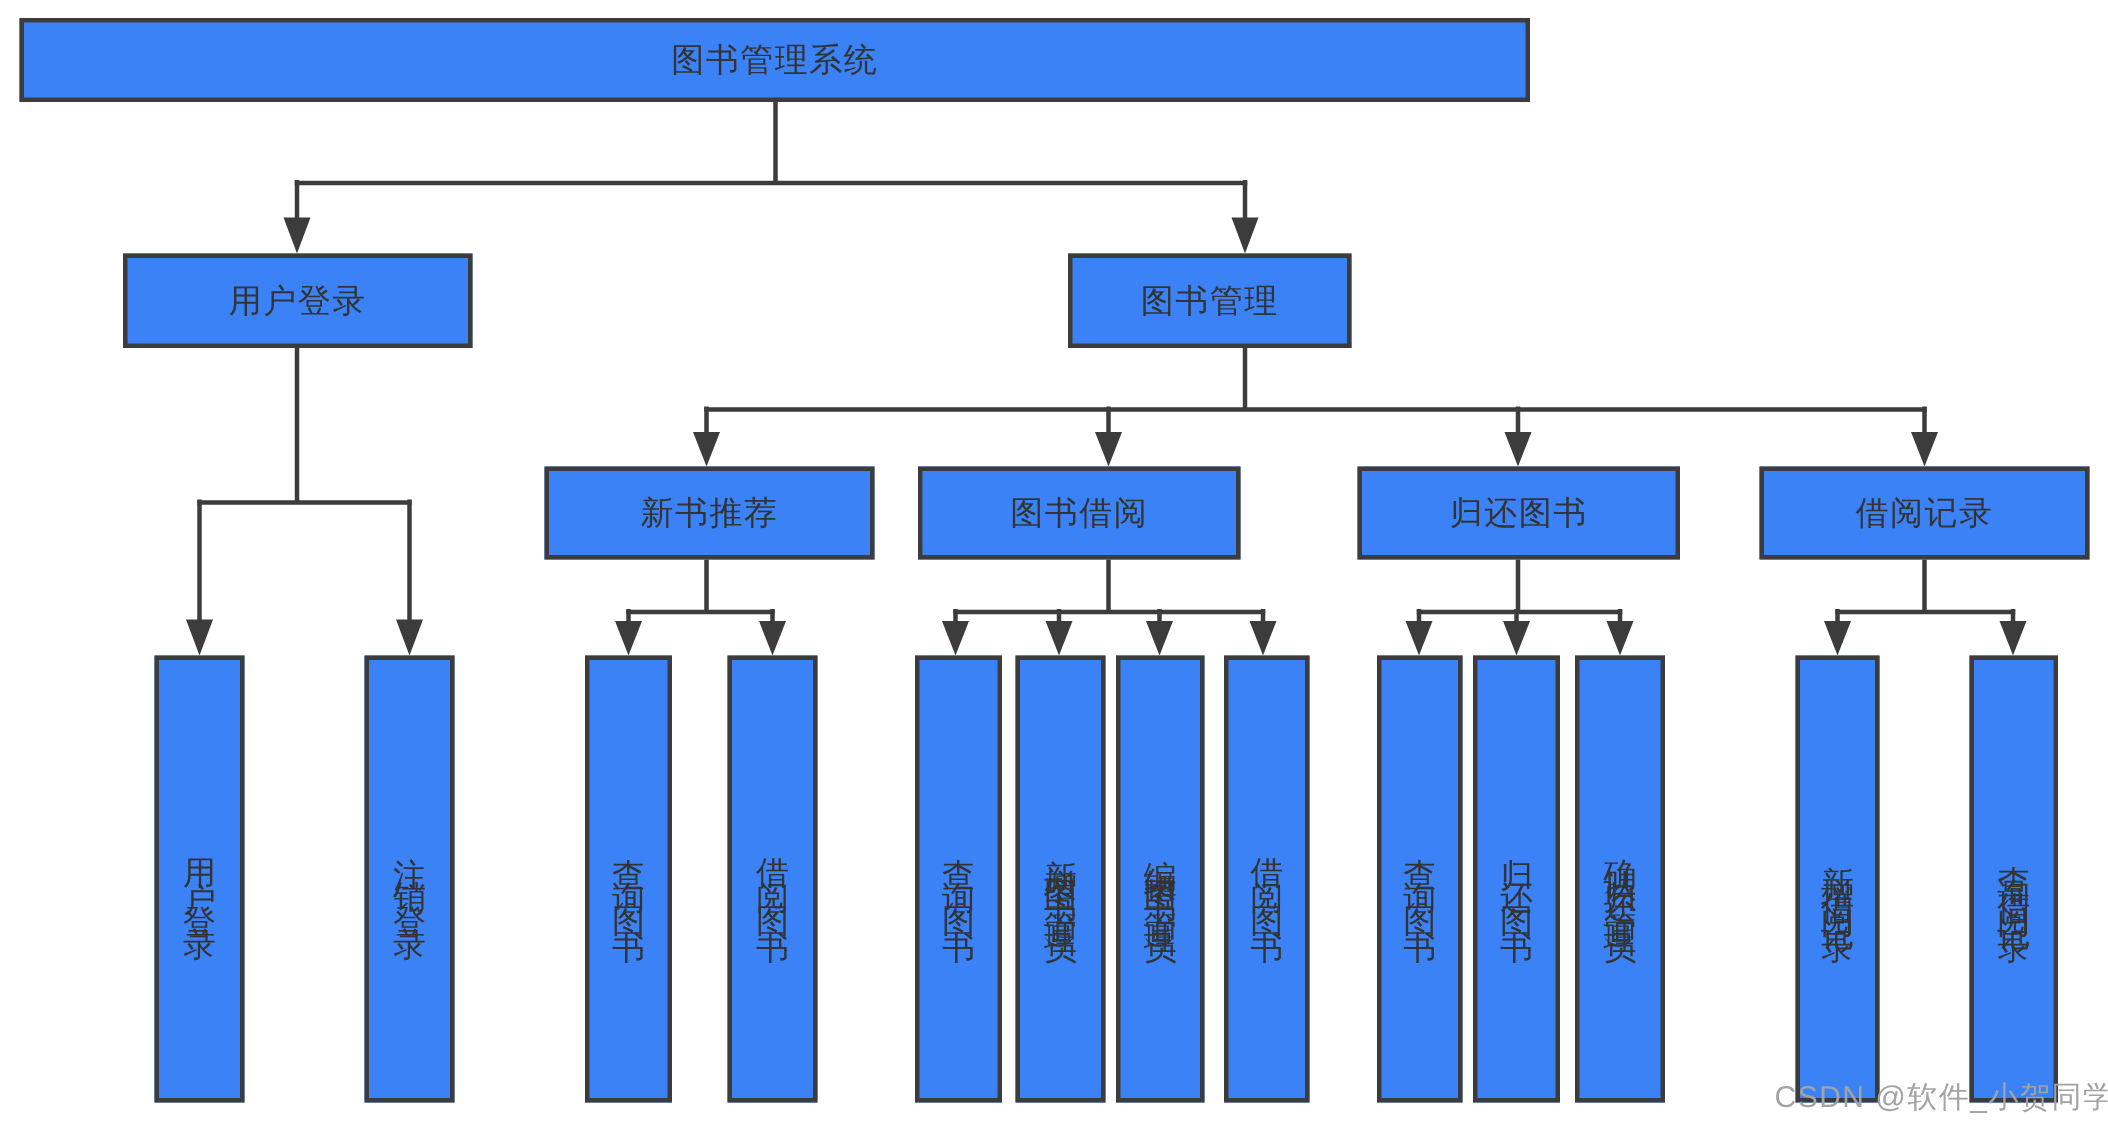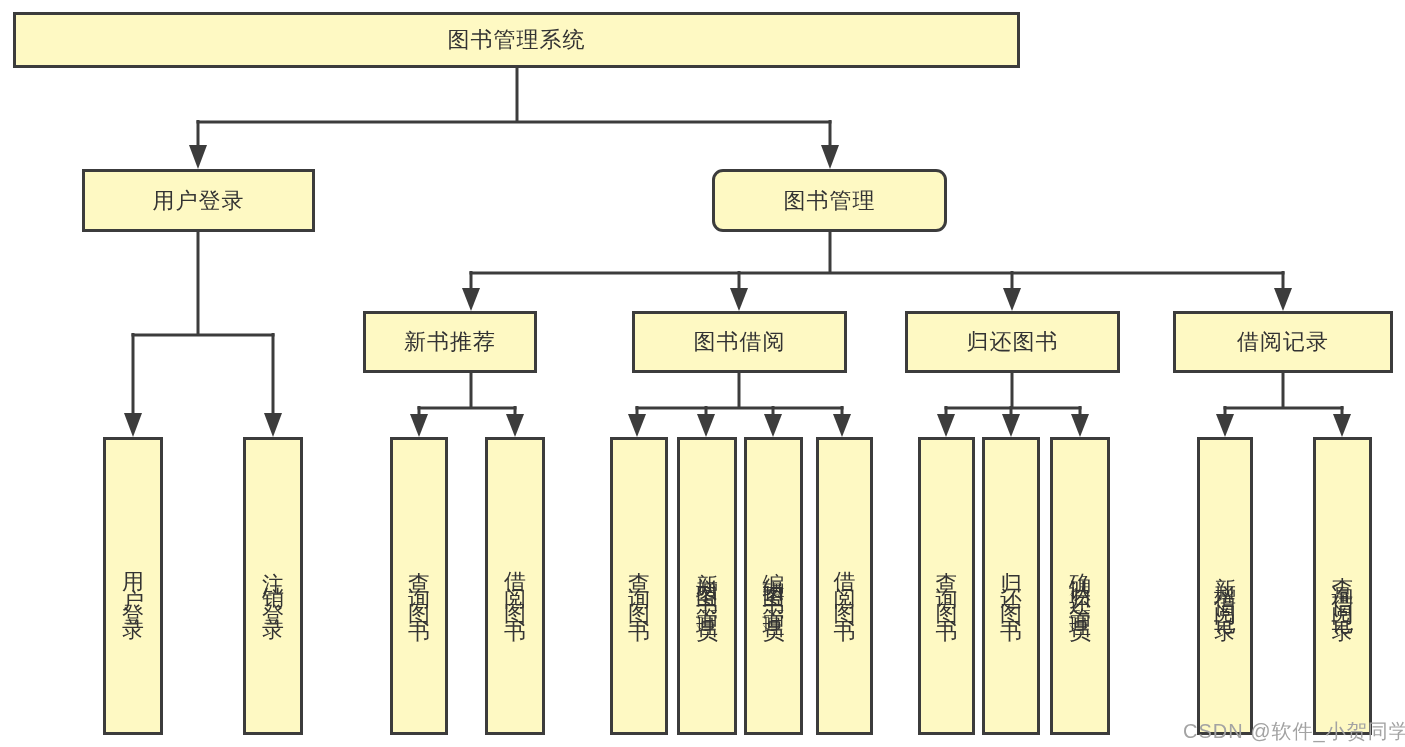--- a/index.html
+++ b/index.html
@@ -8,21 +8,21 @@
     width:1405px;height:747px;
     overflow:hidden;
     font-family:"Liberation Sans","DejaVu Sans",sans-serif;
     color:#333333;
   }
   #connectors{position:absolute;left:0;top:0;z-index:1;}
   .node{
     position:absolute;
     box-sizing:border-box;
     border:3px solid #3c3c3c;
-    background:#fef9c3;
+    background:#3b82f6;
     display:flex;align-items:center;justify-content:center;
     z-index:2;
   }
   .node .lbl{
     font-size:22px;
     color:#333333;
     letter-spacing:1px;
     white-space:nowrap;
   }
   .leaf .lbl{
@@ -109,28 +109,28 @@
   <polygon points="1333,414 1351,414 1342,437" stroke="none"></polygon>
 </svg>
 
 <div class="node" style="left:13px;top:12px;width:1007px;height:56px;">
   <span class="lbl">图书管理系统</span>
 </div>
 
 <div class="node" style="left:82px;top:169px;width:233px;height:63px;">
   <span class="lbl">用户登录</span>
 </div>
-<div class="node" style="left:712px;top:169px;width:235px;height:63px;border-radius:11px;">
+<div class="node" style="left:712px;top:169px;width:189px;height:63px;">
   <span class="lbl">图书管理</span>
 </div>
 
-<div class="node" style="left:363px;top:311px;width:174px;height:62px;">
+<div class="node" style="left:363px;top:311px;width:220px;height:62px;">
   <span class="lbl">新书推荐</span>
 </div>
-<div class="node" style="left:632px;top:311px;width:215px;height:62px;">
+<div class="node" style="left:612px;top:311px;width:215px;height:62px;">
   <span class="lbl">图书借阅</span>
 </div>
 <div class="node" style="left:905px;top:311px;width:215px;height:62px;">
   <span class="lbl">归还图书</span>
 </div>
 <div class="node" style="left:1173px;top:311px;width:220px;height:62px;">
   <span class="lbl">借阅记录</span>
 </div>
 
 <div class="node leaf" style="left:103px;top:437px;width:60px;height:298px;">

